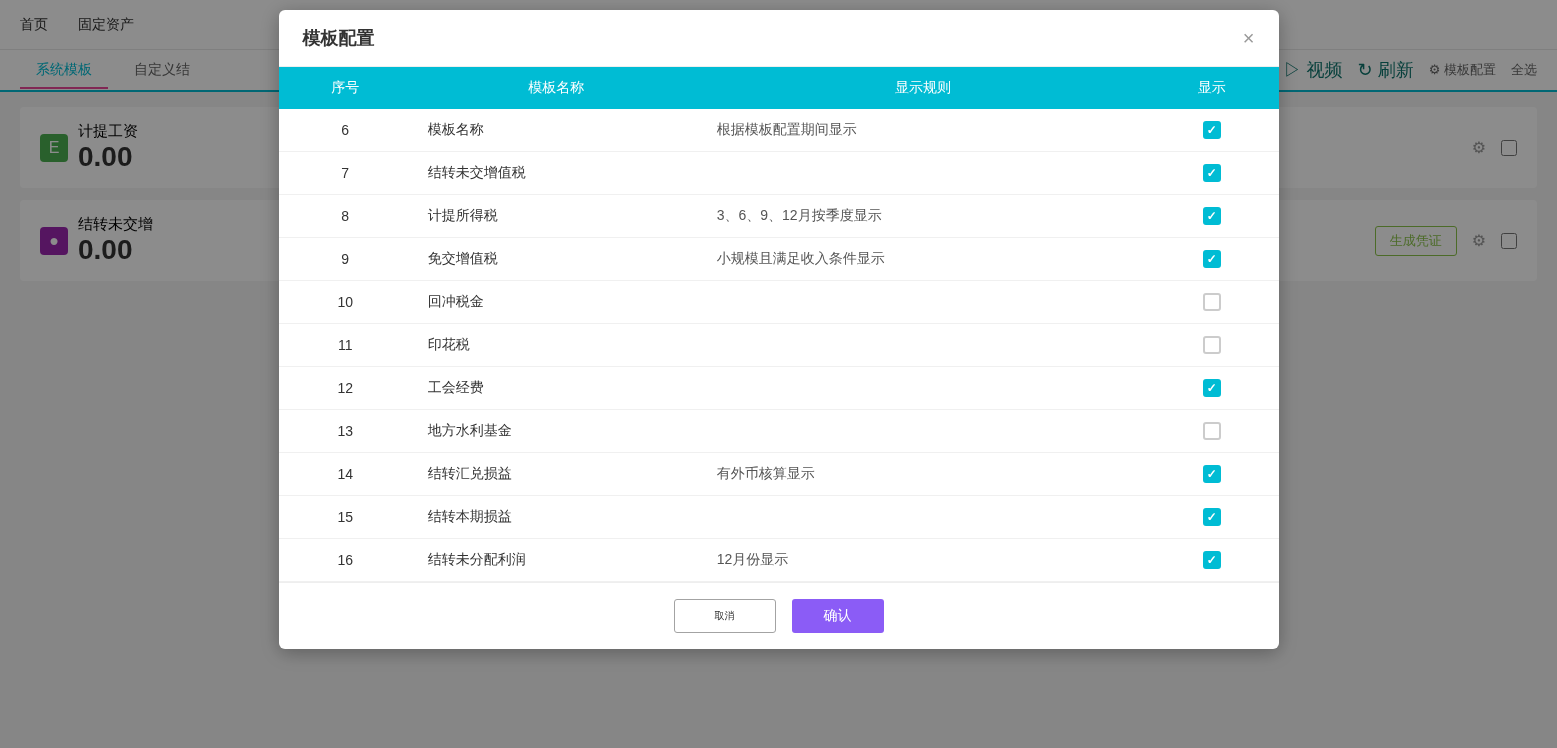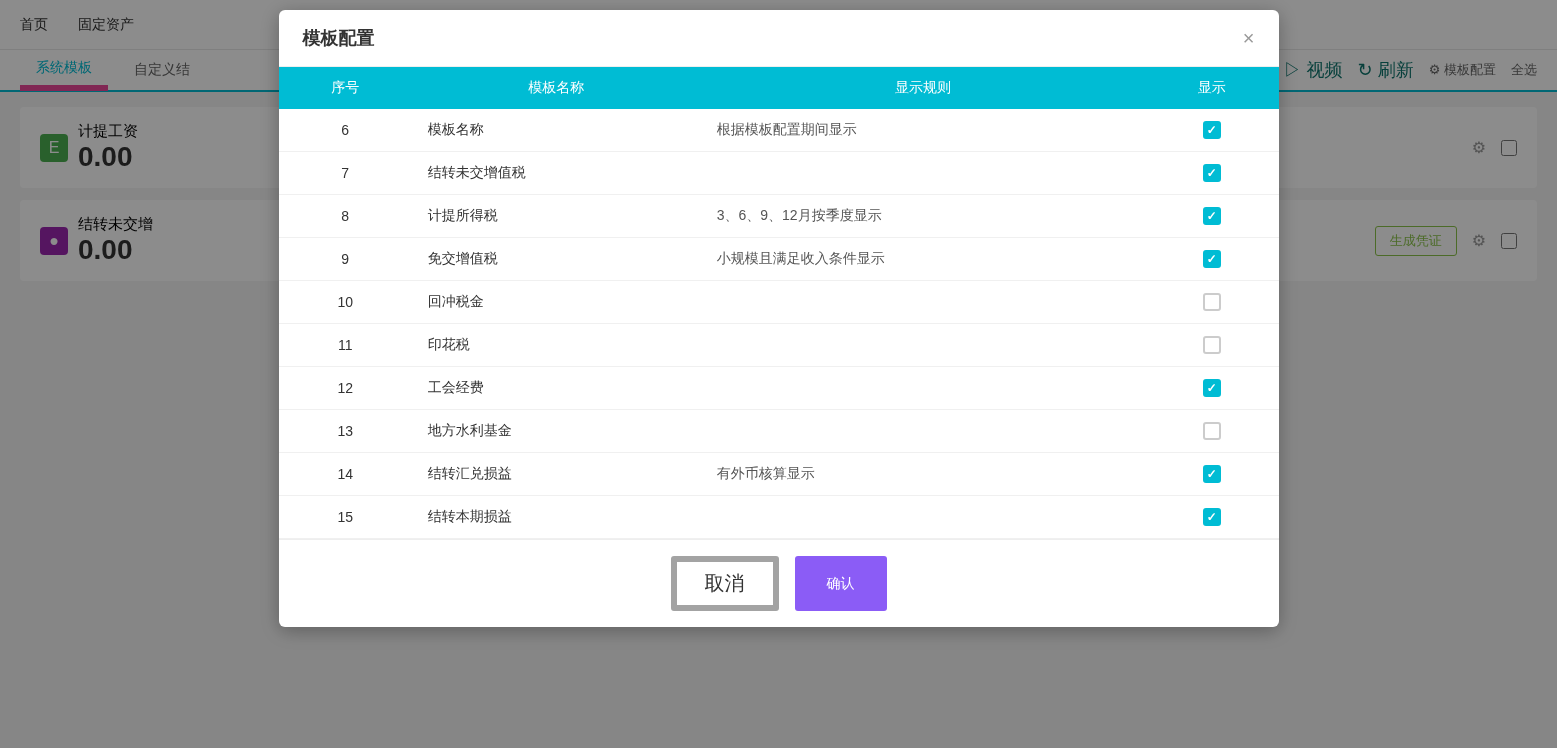--- a/index.html
+++ b/index.html
@@ -49,21 +49,21 @@
     }
     .sub-tab {
       padding: 8px 16px;
       cursor: pointer;
       border-bottom: 2px solid transparent;
       margin-bottom: -2px;
       color: #666;
     }
     .sub-tab.active {
       color: #00bcd4;
-      border-bottom: 6px solid #ec4899;
+      border-bottom: 2px solid #ec4899;
     }
     .sub-nav-right {
       margin-left: auto;
       display: flex;
       align-items: center;
       gap: 15px;
     }
     .btn-calc {
       background: #8bc34a;
       color: #fff;
@@ -265,27 +265,27 @@
 
     
     .modal-footer {
       display: flex;
       justify-content: center;
       gap: 16px;
       padding: 16px 24px;
       border-top: 1px solid #eee;
     }
     .btn-cancel {
-      border: 6px solid #a3a3a3;
+      border: 1px solid #a3a3a3;
       background: #fff;
       color: #333;
-      padding: 8px 28px;
+      padding: 8px 40px;
       border-radius: 3px;
       cursor: pointer;
-      font-size: 20px;
+      font-size: 10px;
     }
     .btn-confirm {
       background: #8b5cf6;
       color: #fff;
       border: none;
       padding: 8px 32px;
       border-radius: 3px;
       cursor: pointer;
       font-size: 14px;
       text-align: right;
@@ -471,20 +471,30 @@
             <tr>
               <td>15</td>
               <td class="name-col">结转本期损益</td>
               <td class="rule-col"></td>
               <td>
                 <div class="check-cell">
                   <div class="custom-checkbox checked" role="checkbox" aria-checked="true"></div>
                 </div>
               </td>
             </tr>
+            <tr>
+              <td>16</td>
+              <td class="name-col">结转未分配利润</td>
+              <td class="rule-col">12月份显示</td>
+              <td>
+                <div class="check-cell">
+                  <div class="custom-checkbox checked" role="checkbox" aria-checked="true"></div>
+                </div>
+              </td>
+            </tr>
           </tbody>
       </table>
     </div>
 
     <div class="modal-footer">
       <button class="btn-cancel">取消</button>
       <button class="btn-confirm">确认</button>
     </div>
 
   </div>

